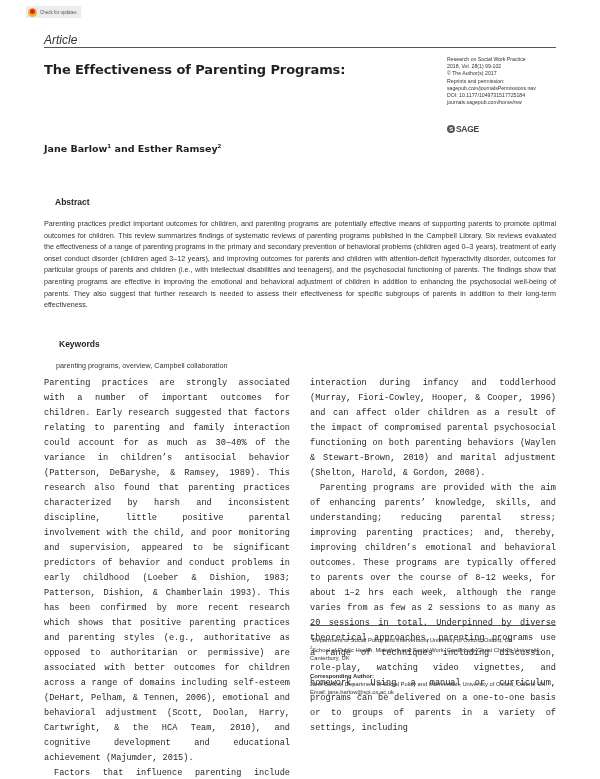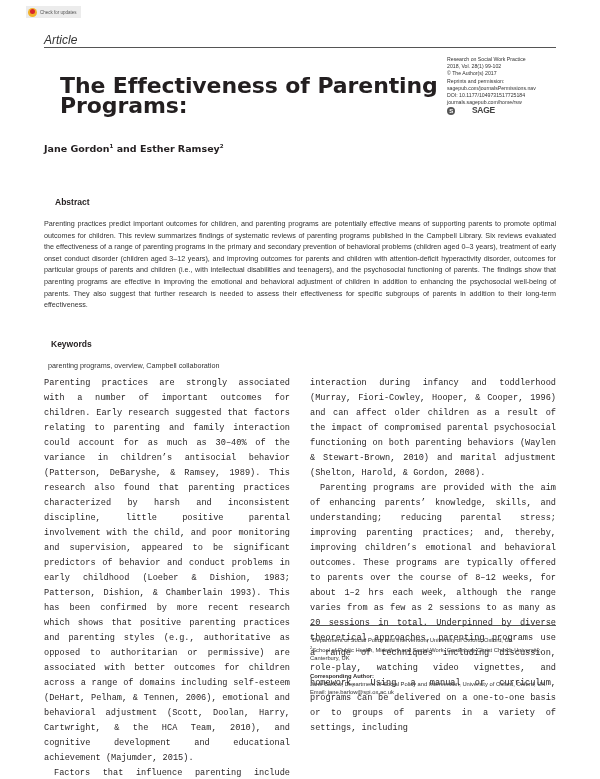--- a/index.html
+++ b/index.html
@@ -6,34 +6,34 @@
   body { width: 600px; height: 779px; position: relative; overflow: hidden; color: #231f20; }
 
   .check-updates { position: absolute; left: 26px; top: 6px; height: 12px; padding: 0 4px 0 2px; background: #ececec; display: flex; align-items: center; gap: 3px; }
   .check-icon { width: 9px; height: 9px; border-radius: 50%; background: #f2b22b; position: relative; }
   .check-icon::after { content: ""; position: absolute; left: 2px; top: 1px; width: 5px; height: 5px; border-radius: 50%; background: #d8262c; }
   .check-label { font-size: 4.5px; color: #555; font-family: "Liberation Sans", sans-serif; }
 
   .article-label { position: absolute; left: 44px; top: 33px; font-size: 12px; font-style: italic; color: #333; font-family: "Liberation Sans", sans-serif; }
   .head-rule { position: absolute; left: 44px; top: 47px; width: 512px; height: 1px; background: #555; }
 
-  .title { position: absolute; left: 44px; top: 60px; width: 380px; margin: 16px; font-size: 22px; line-height: 20px; font-weight: bold; color: #231f20; font-family: "DejaVu Sans", sans-serif; letter-spacing: -0.1px; }
+  .title { position: absolute; left: 44px; top: 60px; width: 380px; margin: 0; font-size: 13px; line-height: 20px; font-weight: bold; color: #231f20; font-family: "DejaVu Sans", sans-serif; letter-spacing: -0.1px; }
 
   .journal-info { position: absolute; left: 447px; top: 56px; width: 130px; font-size: 5.2px; line-height: 7.2px; color: #333; font-family: "Liberation Sans", sans-serif; }
-  .sage-logo { display: flex; align-items: flex-start; gap: 17px; margin-top: 1px; font-size: 8.5px; font-weight: bold; color: #444; letter-spacing: -0.3px; }
+  .sage-logo { display: flex; align-items: center; gap: 1px; margin-top: 19px; font-size: 8.5px; font-weight: bold; color: #444; letter-spacing: -0.3px; }
   .sage-mark { width: 8px; height: 8px; border-radius: 50%; background: #555; color: #fff; font-size: 6px; line-height: 8px; text-align: center; }
 
   .authors { position: absolute; left: 44px; top: 143px; font-size: 9.5px; font-weight: bold; color: #231f20; font-family: "DejaVu Sans", sans-serif; }
   .authors sup { font-size: 5.5px; }
 
   .abstract { position: absolute; left: 44px; top: 186px; width: 512px; font-family: "Liberation Sans", sans-serif; }
   .section-heading { font-size: 8.5px; font-weight: bold; color: #231f20; margin: 11px; line-height: 10px; }
   .abstract-text { font-size: 7.2px; line-height: 11.6px; text-align: justify; color: #333; margin: 0; }
 
-  .keywords { position: absolute; left: 40px; top: 328px; width: 512px; font-family: "Liberation Sans", sans-serif; }
+  .keywords { position: absolute; left: 48px; top: 328px; width: 512px; font-family: "Liberation Sans", sans-serif; }
   .keywords-text { font-size: 7.2px; line-height: 11px; color: #333; margin: 8px; }
 
   .col { position: absolute; top: 376px; width: 246px; font-family: Liberation Mono, monospace; font-size: 8.6px; line-height: 15px; color: #231f20; text-align: justify; }
   .col-left { left: 44px; }
   .col-right { left: 310px; }
   .col p { margin: 0; text-indent: 10px; }
   .col p.noindent { text-indent: 0; }
 
   .footnotes { position: absolute; left: 310px; top: 625px; width: 246px; font-family: "Liberation Sans", sans-serif; font-size: 5.8px; line-height: 8.3px; color: #333; }
   .fn-rule { width: 246px; height: 1px; background: #555; margin-bottom: 8px; }
@@ -64,21 +64,21 @@
   <div>sagepub.com/journalsPermissions.nav</div>
   <div>DOI: 10.1177/1049731517725184</div>
   <div>journals.sagepub.com/home/rsw</div>
   <div class="sage-logo">
     <span class="sage-mark">S</span>
     <span>SAGE</span>
   </div>
 </div>
 
 <div class="authors">
-  <span>Jane Gordon</span><sup>1</sup><span> and </span><span>Esther Ramsey</span><sup>2</sup>
+  <span>Jane Barlow</span><sup>1</sup><span> and </span><span>Esther Ramsey</span><sup>2</sup>
 </div>
 
 <div class="abstract">
   <h2 class="section-heading">Abstract</h2>
   <p class="abstract-text">Parenting practices predict important outcomes for children, and parenting programs are potentially effective means of supporting parents to promote optimal outcomes for children. This review summarizes findings of systematic reviews of parenting programs published in the Campbell Library. Six reviews evaluated the effectiveness of a range of parenting programs in the primary and secondary prevention of behavioral problems (children aged 0–3 years), treatment of early onset conduct disorder (children aged 3–12 years), and improving outcomes for parents and children with attention-deficit hyperactivity disorder, outcomes for particular groups of parents and children (i.e., with intellectual disabilities and teenagers), and the psychosocial functioning of parents. The findings show that parenting programs are effective in improving the emotional and behavioral adjustment of children in addition to enhancing the psychosocial well-being of parents. They also suggest that further research is needed to assess their effectiveness for specific subgroups of parents in addition to their long-term effectiveness.</p>
 </div>
 
 <div class="keywords">
   <h2 class="section-heading">Keywords</h2>
   <p class="keywords-text">parenting programs, overview, Campbell collaboration</p>

